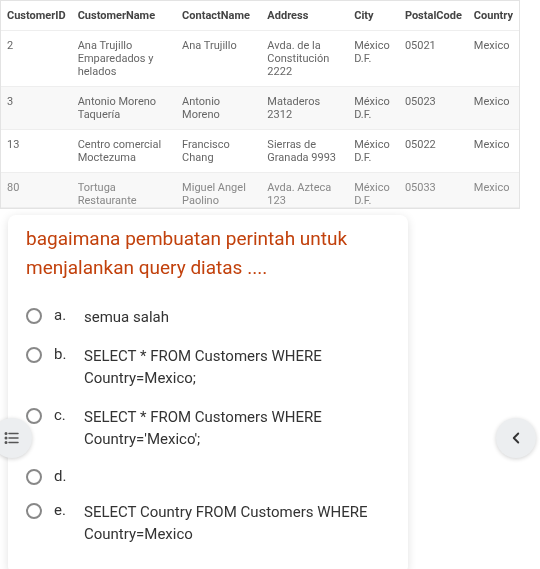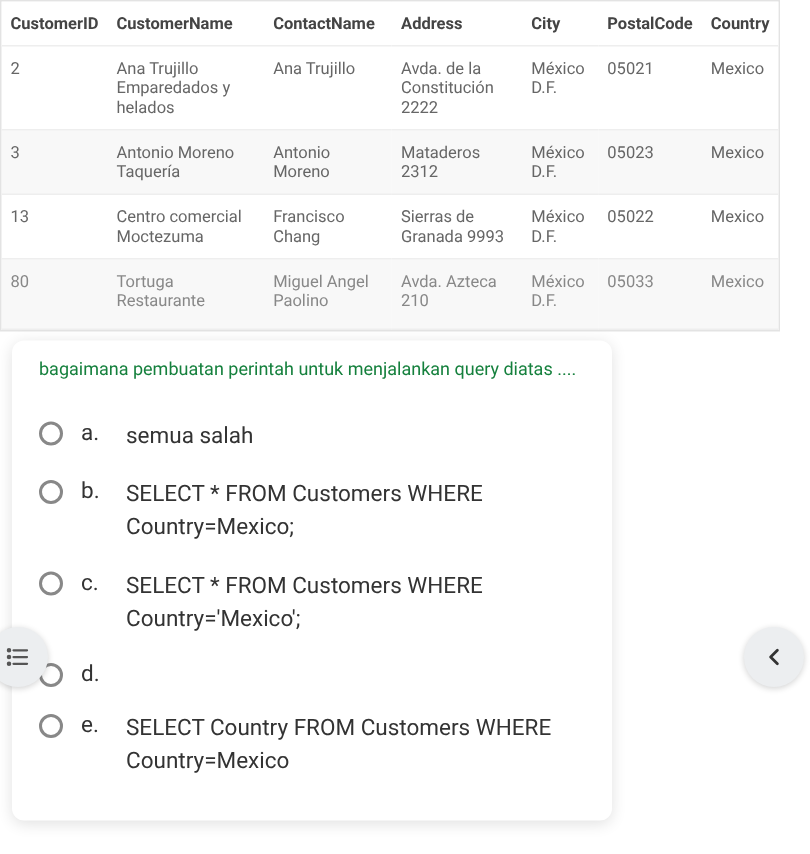--- a/index.html
+++ b/index.html
@@ -42,22 +42,22 @@
   th {
     font-weight: 700;
     color: #444;
     background: #fff;
   }
   td { color: #666; }
   tbody tr:nth-child(even) { background: #f8f8f8; }
   tbody tr:last-child td { color: #888; }
   .question {
     padding: 10px 18px 4px 18px;
-    font-size: 12px;
-    color: #15803d;
+    font-size: 19px;
+    color: #c2410c;
     line-height: 1.5;
   }
   .options {
     padding: 12px 18px 20px 18px;
   }
   .opt {
     display: flex;
     align-items: flex-start;
     gap: 12px;
     padding: 8px 0;
@@ -90,21 +90,21 @@
     background: #eceef0;
     box-shadow: 0 1px 4px rgba(0,0,0,0.18);
     display: flex;
     align-items: center;
     justify-content: center;
     color: #555;
     cursor: pointer;
   }
   .fab-left { left: -8px; top: 418px; }
   .fab-right { right: 4px; top: 418px; }
-  .last-row td { padding-bottom: 12px; }
+  .last-row td { padding-bottom: 0; }
 </style>
 </head>
 <body>
 
 <div class="table-wrap">
   <table>
     <thead>
       <tr>
         <th>CustomerID</th>
         <th>CustomerName</th>
@@ -140,21 +140,21 @@
           <td>Francisco Chang</td>
           <td>Sierras de Granada 9993</td>
           <td>México D.F.</td>
           <td>05022</td>
           <td>Mexico</td>
         </tr>
         <tr class="last-row">
           <td>80</td>
           <td>Tortuga Restaurante</td>
           <td>Miguel Angel Paolino</td>
-          <td>Avda. Azteca 210</td>
+          <td>Avda. Azteca 123</td>
           <td>México D.F.</td>
           <td>05033</td>
           <td>Mexico</td>
         </tr>
       </tbody>
   </table>
 </div>
 
 <div class="card">
   <div class="question">bagaimana pembuatan perintah untuk menjalankan query diatas ....</div>

